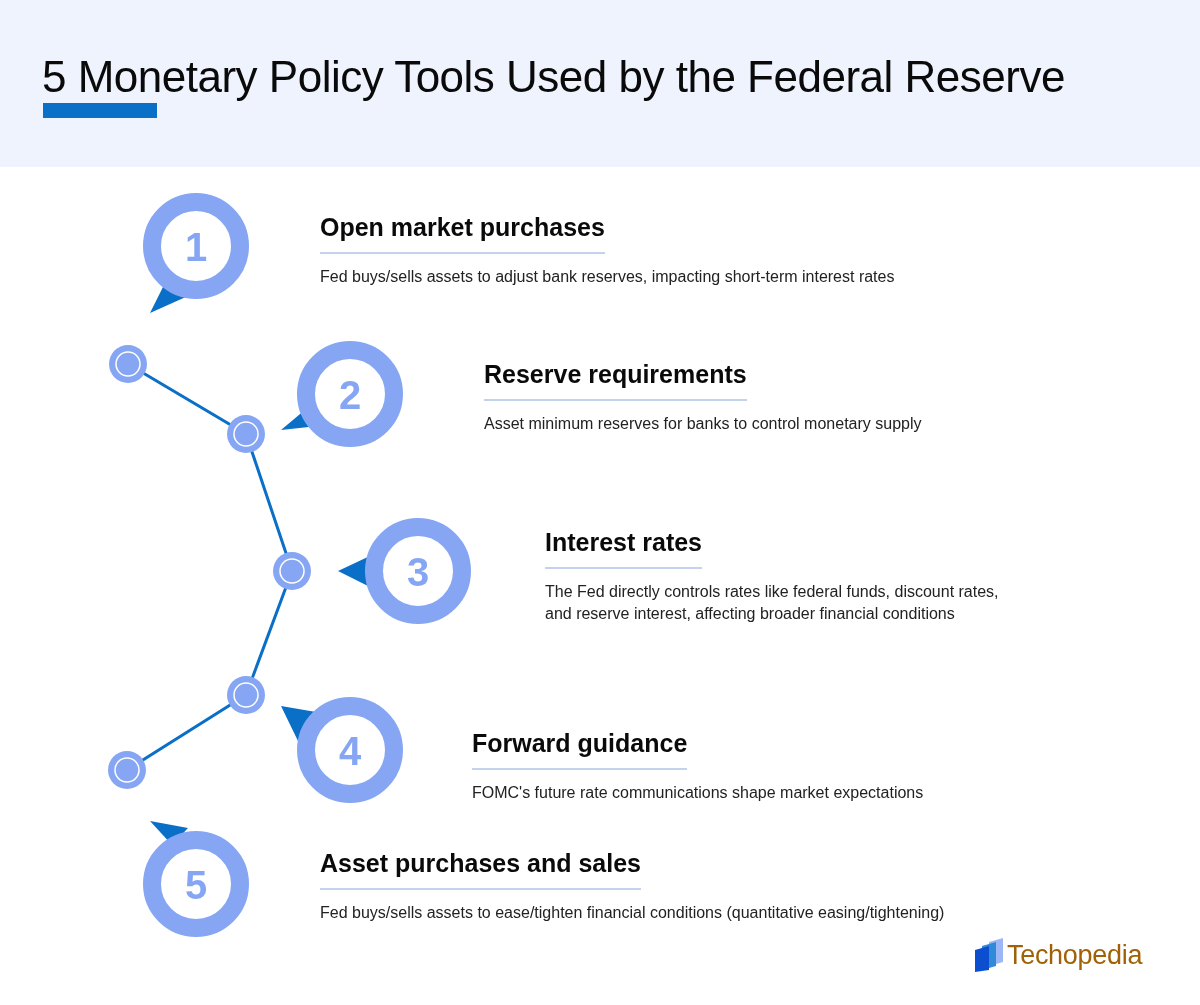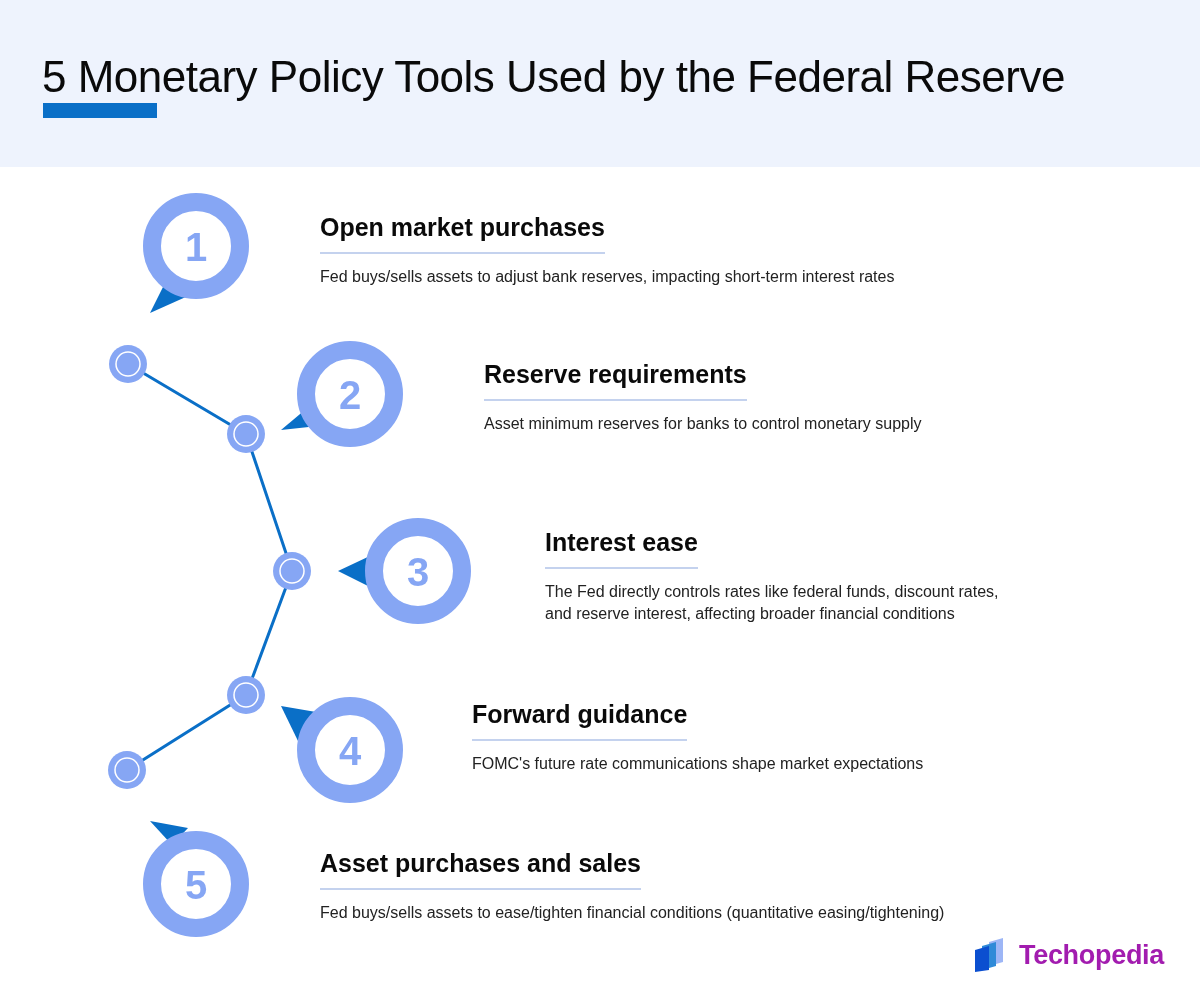--- a/index.html
+++ b/index.html
@@ -7,21 +7,21 @@
   body { position: relative; font-family: "Liberation Sans", sans-serif; color: #111; }
   .header { position: absolute; left: 0; top: 0; width: 1200px; height: 167px; background: #eef3fd; }
   .title { position: absolute; left: 42px; top: 52px; font-size: 44px; font-weight: 400; letter-spacing: -0.5px; color: #0a0a0a; white-space: nowrap; }
   .title-bar { position: absolute; left: 43px; top: 103px; width: 114px; height: 15px; background: #0a6fc7; }
   svg.graph { position: absolute; left: 0; top: 0; }
   .num { position: absolute; font-size: 40px; font-weight: 700; color: #86a6f4; text-align: center; width: 60px; line-height: 1; }
   .item { position: absolute; }
   .item-title { display: inline-block; font-size: 25px; font-weight: 700; color: #0a0a0a; padding-bottom: 10px; border-bottom: 2px solid #c4d2ee; white-space: nowrap; }
   .item-desc { margin-top: 12px; font-size: 16px; color: #222; line-height: 22px; white-space: nowrap; }
   .brand { position: absolute; left: 973px; top: 938px; display: flex; align-items: center; }
-  .brand-name { font-size: 27px; font-weight: 700; color: #a21caf; margin-left: 12px; letter-spacing: -0.3px; }
+  .brand-name { font-size: 27px; font-weight: 400; color: #a16207; letter-spacing: -0.3px; }
 </style>
 </head>
 <body>
 
 <div class="header"></div>
 <div class="title">5 Monetary Policy Tools Used by the Federal Reserve</div>
 <div class="title-bar"></div>
 
 <svg class="graph" width="1200" height="1005">
 
@@ -67,28 +67,28 @@
   <div class="item-title">Open market purchases</div>
   <div class="item-desc">Fed buys/sells assets to adjust bank reserves, impacting short-term interest rates</div>
 </div>
 
 <div class="item" style="left:484px;top:360px;">
   <div class="item-title">Reserve requirements</div>
   <div class="item-desc">Asset minimum reserves for banks to control monetary supply</div>
 </div>
 
 <div class="item" style="left:545px;top:528px;">
-  <div class="item-title">Interest ease</div>
+  <div class="item-title">Interest rates</div>
   <div class="item-desc">
     <div>The Fed directly controls rates like federal funds, discount rates,</div>
     <div>and reserve interest, affecting broader financial conditions</div>
   </div>
 </div>
 
-<div class="item" style="left:472px;top:700px;">
+<div class="item" style="left:472px;top:729px;">
   <div class="item-title">Forward guidance</div>
   <div class="item-desc">FOMC's future rate communications shape market expectations</div>
 </div>
 
 <div class="item" style="left:320px;top:849px;">
   <div class="item-title">Asset purchases and sales</div>
   <div class="item-desc">Fed buys/sells assets to ease/tighten financial conditions (quantitative easing/tightening)</div>
 </div>
 
 <div class="brand">

